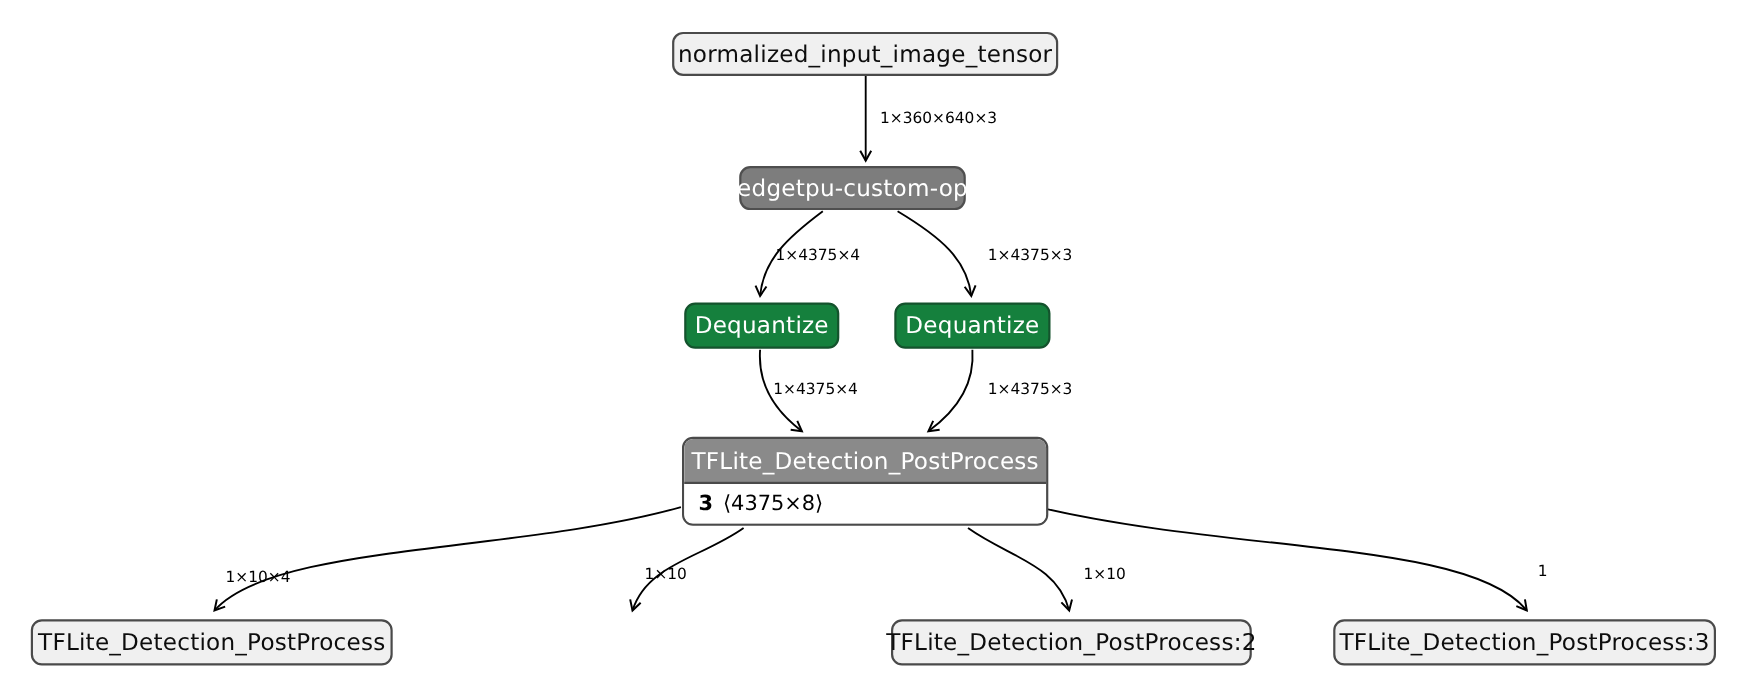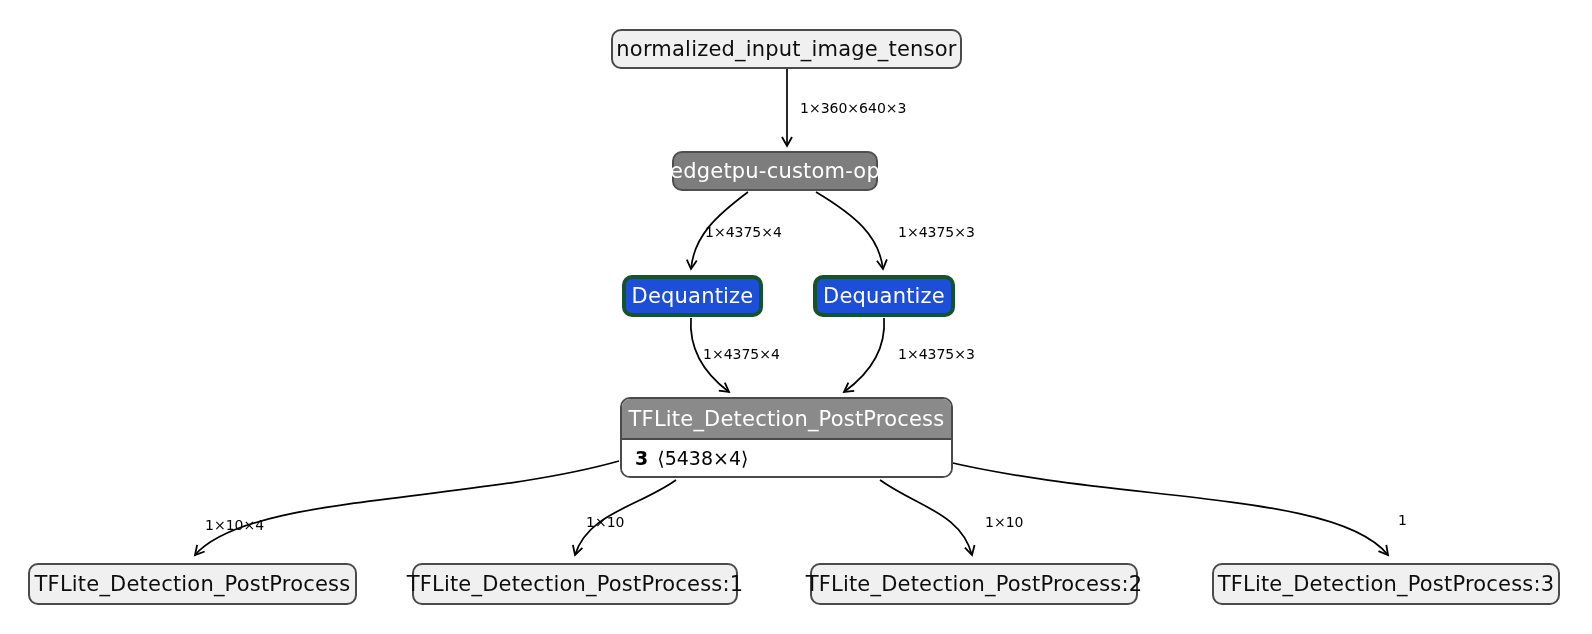--- a/index.html
+++ b/index.html
@@ -36,22 +36,22 @@
     background: #f0f0f0;
     border: 2px solid #4a4a4a;
     color: #0d0d0d;
   }
   .op-node {
     background: #7d7d7d;
     border: 2px solid #4f4f4f;
     color: #ffffff;
   }
   .deq-node {
-    background: #1d4ed8;
-    border: 4px solid #14532d;
+    background: #15803d;
+    border: 2px solid #14532d;
     color: #ffffff;
   }
   .post-node {
     position: absolute;
     box-sizing: border-box;
     background: #ffffff;
     border: 2px solid #4a4a4a;
     border-radius: 10px;
     overflow: hidden;
   }
@@ -115,27 +115,26 @@
   <div class="node op-node" style="left:672px; top:151px; width:206px; height:40px;">edgetpu-custom-op</div>
 
   <div class="node deq-node" style="left:622px; top:275px; width:141px; height:42px;">Dequantize</div>
 
   <div class="node deq-node" style="left:813px; top:275px; width:142px; height:42px;">Dequantize</div>
 
   <div class="post-node" style="left:620px; top:397px; width:333px; height:81px;">
     <div class="post-header">TFLite_Detection_PostProcess</div>
     <div class="post-body">
       <span class="attr-index">3</span>
-      <span class="attr-shape">⟨5438×4⟩</span>
+      <span class="attr-shape">⟨4375×8⟩</span>
     </div>
   </div>
 
   <div class="node io-node" style="left:28px; top:563px; width:329px; height:42px;">TFLite_Detection_PostProcess</div>
 
-  <div class="node io-node" style="left:412px; top:563px; width:326px; height:42px;">TFLite_Detection_PostProcess:1</div>
 
   <div class="node io-node" style="left:810px; top:563px; width:328px; height:42px;">TFLite_Detection_PostProcess:2</div>
 
   <div class="node io-node" style="left:1212px; top:563px; width:348px; height:42px;">TFLite_Detection_PostProcess:3</div>
 
   <span class="edge-label" style="left:800px; top:100px;">1×360×640×3</span>
 
   <span class="edge-label" style="left:705px; top:224px;">1×4375×4</span>
 
   <span class="edge-label" style="left:898px; top:224px;">1×4375×3</span>

